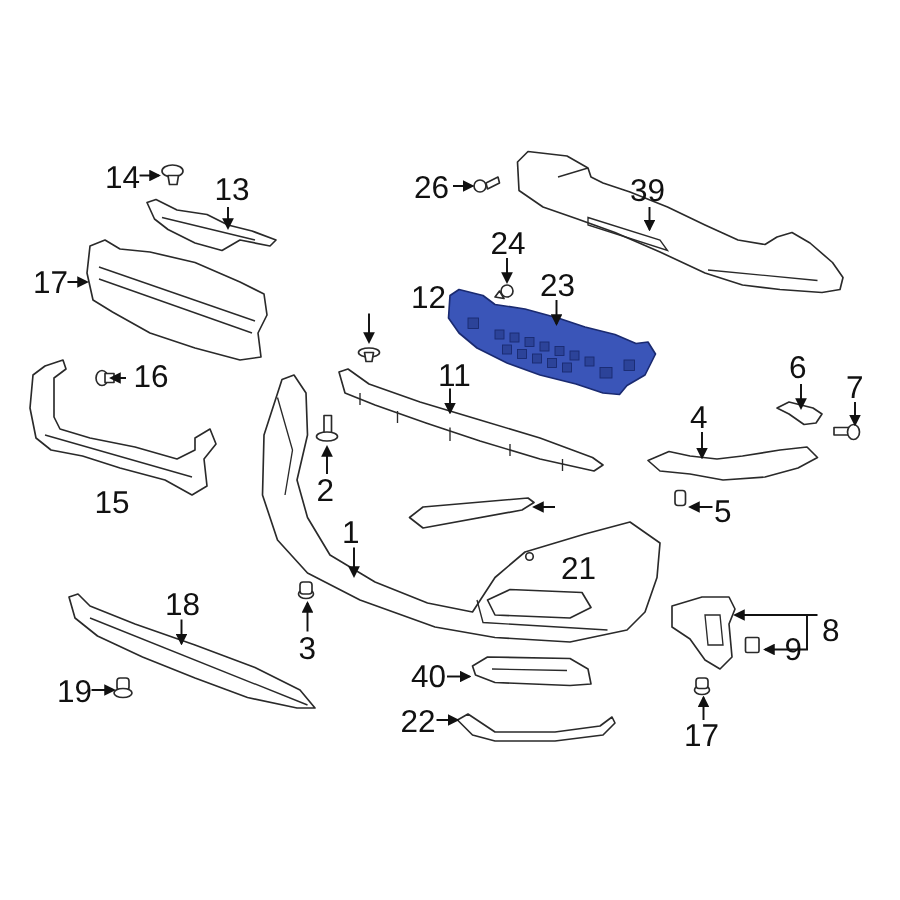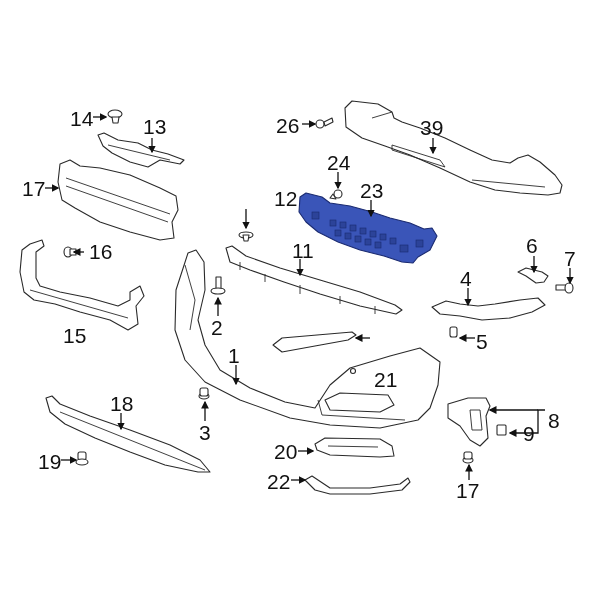--- a/index.html
+++ b/index.html
@@ -209,19 +209,19 @@
 <div class="callout" style="left:456px;top:480px;">17</div>
 <div class="callout" style="left:292px;top:240px;">11</div>
 <div class="callout" style="left:238px;top:188px;margin-left:36px;">12</div>
 <div class="callout" style="left:143px;top:116px;">13</div>
 <div class="callout" style="left:70px;top:108px;">14</div>
 <div class="callout" style="left:63px;top:325px;">15</div>
 <div class="callout" style="left:89px;top:241px;">16</div>
 <div class="callout" style="left:22px;top:178px;">17</div>
 <div class="callout" style="left:110px;top:393px;text-align:right;">18</div>
 <div class="callout" style="left:38px;top:451px;">19</div>
-<div class="callout" style="left:274px;top:441px;">20</div>
+<div class="callout" style="left:274px;top:441px;">40</div>
 <div class="callout" style="left:374px;top:329px;margin-top:40px;">21</div>
 <div class="callout" style="left:267px;top:471px;">22</div>
 <div class="callout" style="left:360px;top:180px;">23</div>
 <div class="callout" style="left:327px;top:152px;">24</div>
 <div class="callout" style="left:420px;top:117px;">39</div>
 <div class="callout" style="left:276px;top:115px;">26</div>
 
 </body></html>

